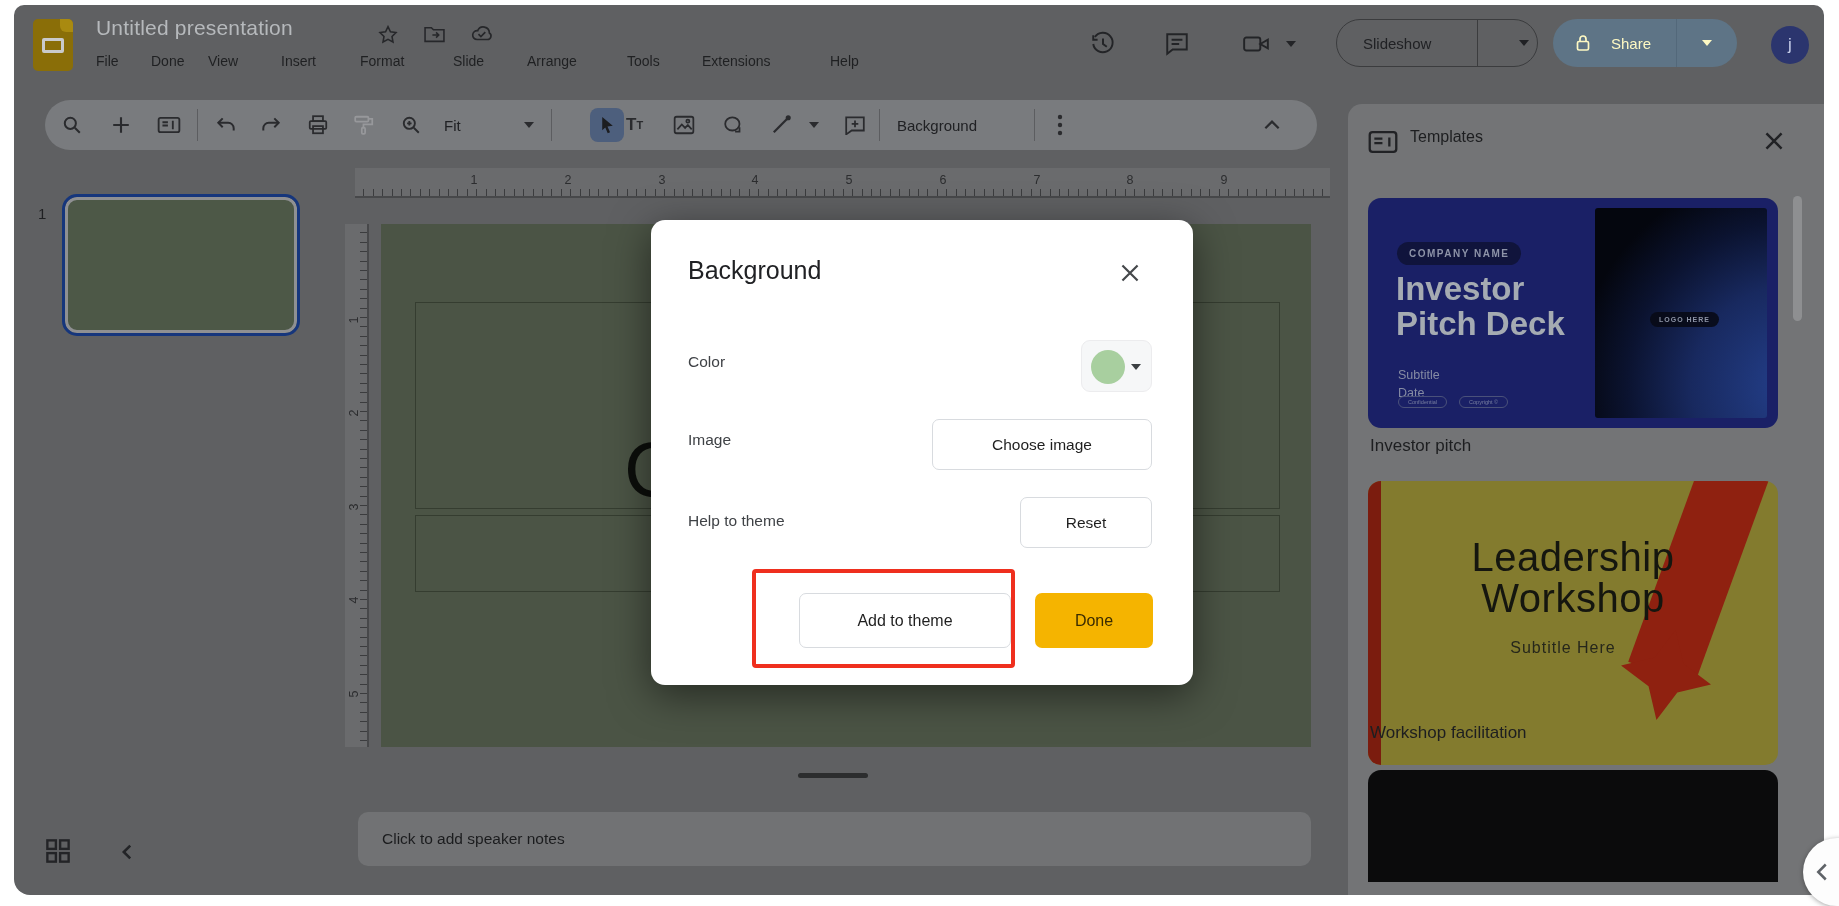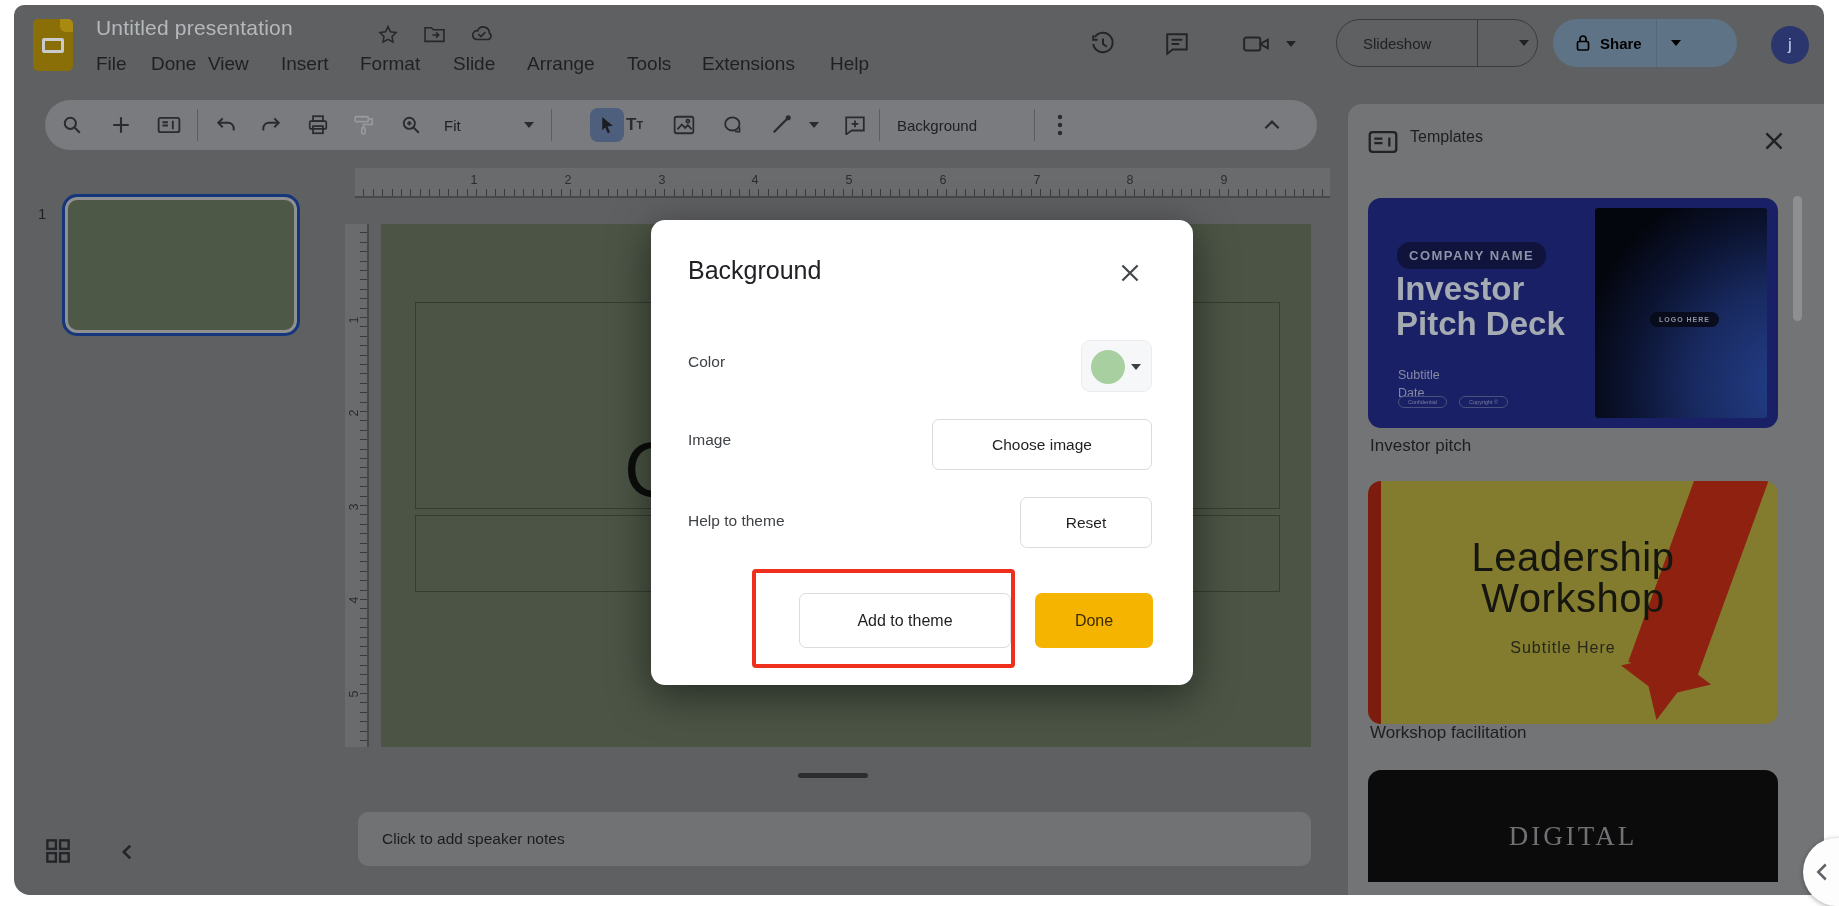--- a/index.html
+++ b/index.html
@@ -7,27 +7,27 @@
   .page { position:relative; width:1839px; height:906px; background:#fff; overflow:hidden; }
   .app { position:absolute; left:14px; top:5px; width:1810px; height:890px;
          background:#5f6062; border-radius:10px 10px 16px 16px; overflow:hidden; }
 
   
   .logo { position:absolute; left:19px; top:14px; width:40px; height:52px; background:#8a6e08; border-radius:5px; }
   .logo .fold { position:absolute; right:0; top:0; width:13px; height:13px; background:#a98a10; border-radius:0 5px 0 6px; }
   .logo .inner { position:absolute; left:9px; top:19px; width:22px; height:15px; border:3px solid #c9cacb; border-radius:2px; }
   .doc-title { position:absolute; left:82px; top:11px; font-size:21px; color:#b6b9bc; letter-spacing:.2px; }
   .title-icons { position:absolute; left:364px; top:20px; display:flex; gap:26px; color:#26272a; }
-  .menu { position:absolute; top:48px; font-size:19px; color:#1f2022; }
+  .menu { position:absolute; top:48px; font-size:14px; color:#1f2022; }
   .hdr-ic { position:absolute; top:26px; color:#232427; }
   .pill-btn { position:absolute; top:14px; height:48px; border-radius:24px; display:flex; align-items:center; font-size:15px; }
   .slideshow { left:1322px; width:202px; border:1px solid #3b3c3e; color:#202124;gap:24px; }
   .slideshow .lbl { padding-left:26px; }
   .slideshow .sep { margin-left:22px; width:1px; height:48px; background:#3b3c3e; }
-  .share { left:1539px; width:184px; background:#5e7486; color:#000000; font-weight:bold; }
+  .share { left:1539px; width:184px; background:#5e7486; color:#fef9c3; font-weight:normal;gap:11px; }
   .share .sep { width:1px; height:48px; background:#53687a; margin-left:14px; }
   .caret { width:0; height:0; border-left:5px solid transparent; border-right:5px solid transparent; border-top:6px solid currentColor; display:inline-block; }
   .avatar { position:absolute; left:1757px; top:21px; width:38px; height:38px; border-radius:50%;
             background:#2b356e; color:#c6cde8; font-size:17px; display:flex; align-items:center; justify-content:center; }
 
   
   .toolbar { position:absolute; left:31px; top:95px; width:1272px; height:50px; background:#797b7e; border-radius:25px; }
   .ti { position:absolute; top:50%; transform:translateY(-50%); color:#2a2b2e; display:flex; align-items:center; }
   .tdiv { position:absolute; top:9px; width:1px; height:32px; background:#5c5d60; }
   .cursor-box { position:absolute; left:545px; top:8px; width:34px; height:34px; background:#4d5f7d; border-radius:8px; display:flex; align-items:center; justify-content:center; color:#1c1d20;}
@@ -66,28 +66,28 @@
   .caption { position:absolute; left:22px; font-size:17px; color:#1d1e20; }
   .scrollthumb { position:absolute; left:445px; top:92px; width:9px; height:125px; border-radius:5px; background:#8e8f91; }
 
   
   .card1 { top:94px; height:230px; background:#1a2066; }
   .c1-img { position:absolute; left:227px; top:10px; width:172px; height:210px; border-radius:3px;
      background: radial-gradient(circle at 115% 85%, #24408c 0%, #18295f 38%, #0b1330 62%, #04060e 82%), #04060e; }
   .c1-logo { position:absolute; left:55px; top:104px; padding:4px 9px; background:rgba(8,10,22,.9); border-radius:9px;
      font-size:7px; letter-spacing:1px; color:#8d94a6; font-weight:bold; white-space:nowrap; }
   .c1-badge { position:absolute; left:29px; top:44px; padding:6px 12px; background:#10143c; border-radius:13px;
-     font-size:13px; letter-spacing:1.5px; color:#8d93a8; font-weight:bold; }
+     font-size:10px; letter-spacing:1.5px; color:#8d93a8; font-weight:bold; }
   .c1-title { position:absolute; left:28px; top:74px; font-size:33px; font-weight:bold; line-height:1.06; color:#a5abb2; }
   .c1-sub { position:absolute; left:30px; top:168px; font-size:12.5px; color:#868ca4; line-height:1.45; }
   .c1-tags { position:absolute; left:30px; top:198px; display:flex; gap:12px; }
   .c1-tag { border:1px solid #4a517a; border-radius:8px; padding:2px 9px; font-size:5.5px; color:#787fa0; }
 
   
-  .card2 { top:377px; height:243px; background:#837b2e; }
+  .card2 { top:377px; height:284px; background:#837b2e; }
   .c2-stripe { position:absolute; left:0; top:0; width:13px; height:100%; background:#7b1c0e; }
   .c2-ribbon { position:absolute; left:300px; top:-45px; width:70px; height:245px; background:#8f2110; transform:rotate(20deg); }
   .c2-star { position:absolute; left:252px; top:148px; width:92px; height:92px; background:#8f2110; transform:rotate(12deg);
      clip-path:polygon(50% 0,66% 34%,100% 50%,66% 66%,50% 100%,34% 66%,0 50%,34% 34%); }
   .c2-title { position:absolute; left:0; right:0; top:56px; text-align:center; font-size:40px; font-weight:500;
      line-height:1.02; color:#15160f; letter-spacing:.5px; }
   .c2-sub { position:absolute; left:0; right:20px; top:158px; text-align:center; font-size:16px; color:#26271b; letter-spacing:1px; }
 
   
   .card3 { top:666px; height:112px; background:#0b0b0c; border-radius:13px 13px 0 0; }
@@ -394,21 +394,20 @@
         <div class="c2-title">
           <div>Leadership</div>
           <div>Workshop</div>
         </div>
         <div class="c2-sub">Subtitle Here</div>
       </div>
       <span class="caption" style="top:619px">Workshop facilitation</span>
 
       <div class="card card3">
         <div class="c3-text">
-          <div>DIGITAL</div>
         </div>
       </div>
     </div>
   </div>
 
   <div class="dialog">
     <div class="dlg-title">Background</div>
     <span class="dlg-x">
         <svg width="22" height="22" viewBox="0 0 16 16" stroke="currentColor" stroke-width="1.6" fill="none">
           <path d="M2.5 2.5l11 11M13.5 2.5l-11 11"></path>

